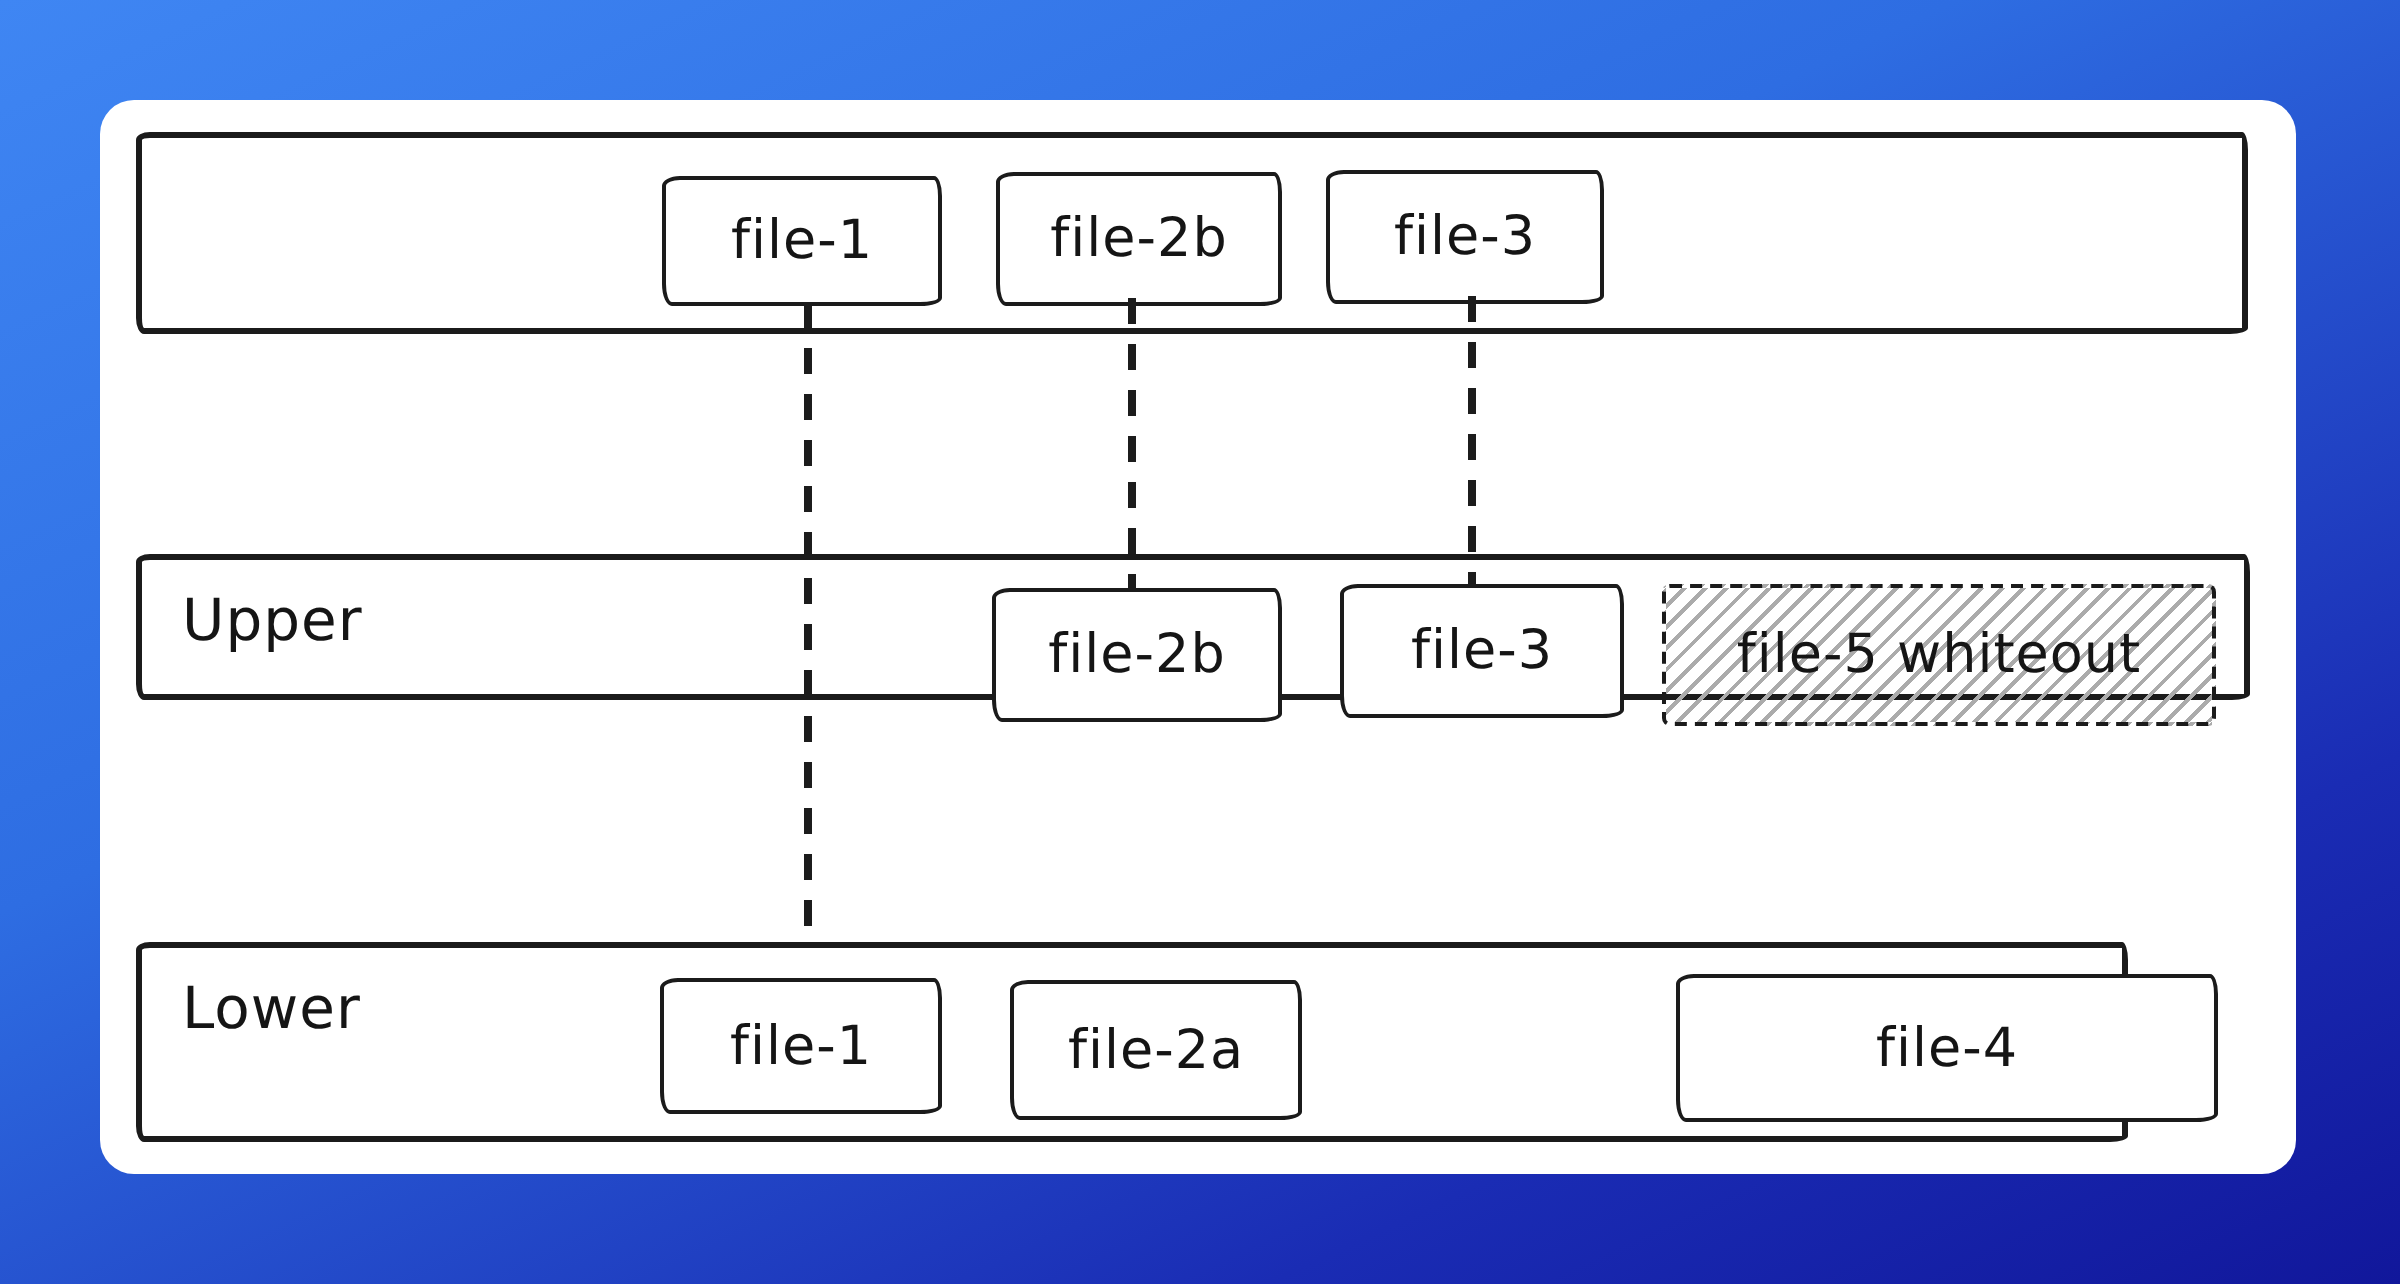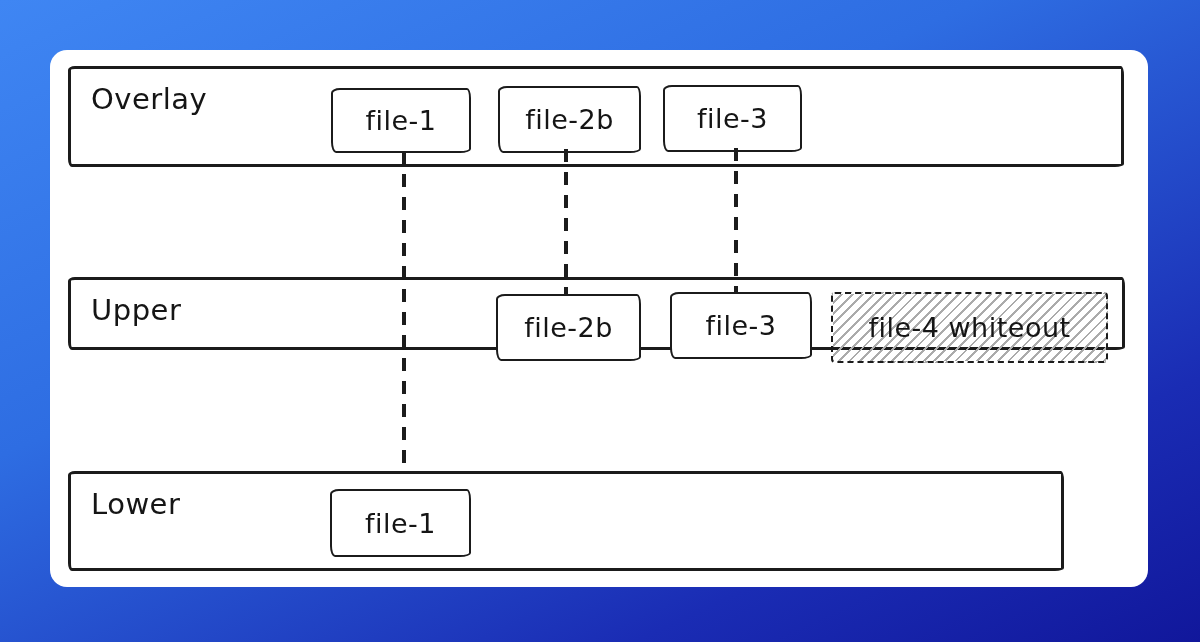--- a/index.html
+++ b/index.html
@@ -82,31 +82,32 @@
 </head>
 <body>
 
 <div class="card">
 
   <div class="connector conn-file1"></div>
   <div class="connector conn-file2b"></div>
   <div class="connector conn-file3"></div>
 
   <div class="band band-overlay">
-    <div class="band-label">Overlay</div>
     <div class="filebox ov-f1">file-1</div>
     <div class="filebox ov-f2b">file-2b</div>
     <div class="filebox ov-f3">file-3</div>
   </div>
 
   <div class="band band-upper">
     <div class="band-label">Upper</div>
     <div class="filebox up-f2b">file-2b</div>
     <div class="filebox up-f3">file-3</div>
-    <div class="filebox up-f4w">file-4 whiteout</div>
+    <div class="filebox up-f4w">file-5 whiteout</div>
   </div>
 
   <div class="band band-lower">
     <div class="band-label">Lower</div>
     <div class="filebox lo-f1">file-1</div>
+    <div class="filebox lo-f2a">file-2a</div>
+    <div class="filebox lo-f4">file-4</div>
   </div>
 
 </div>
 
 </body></html>

